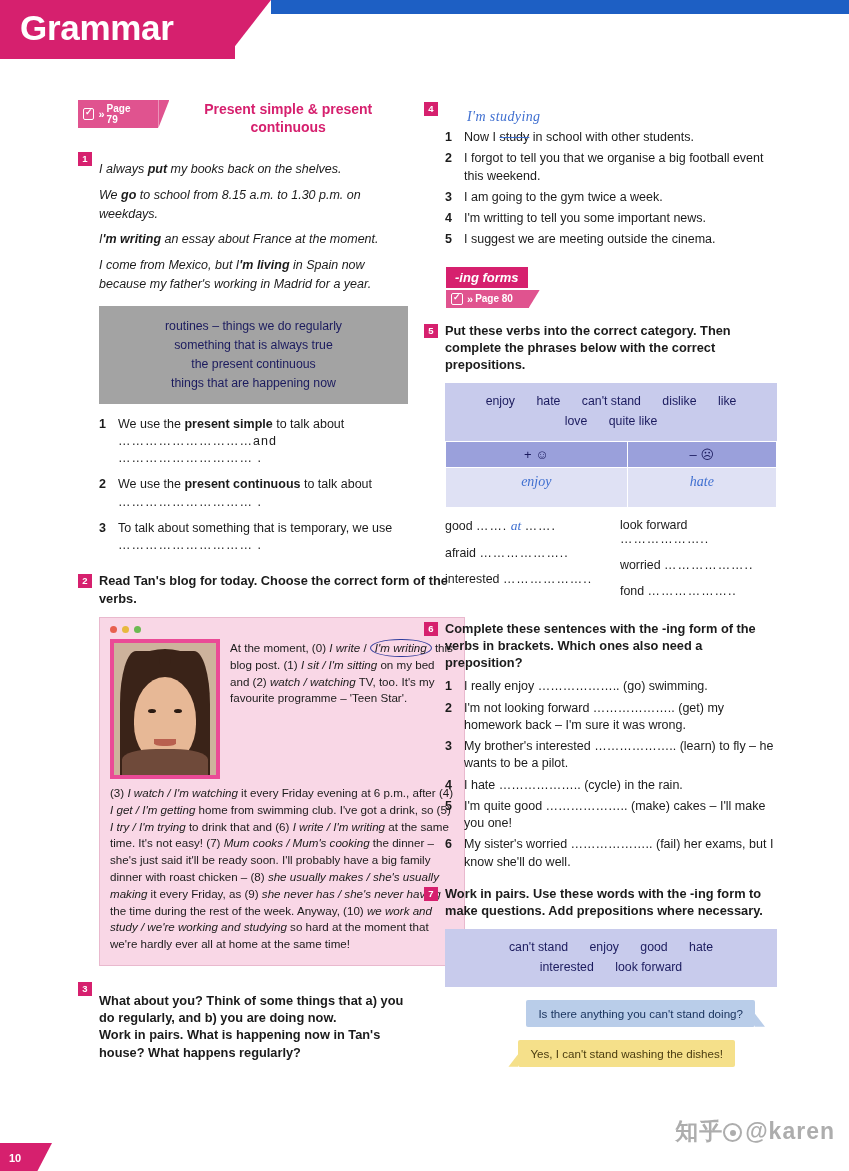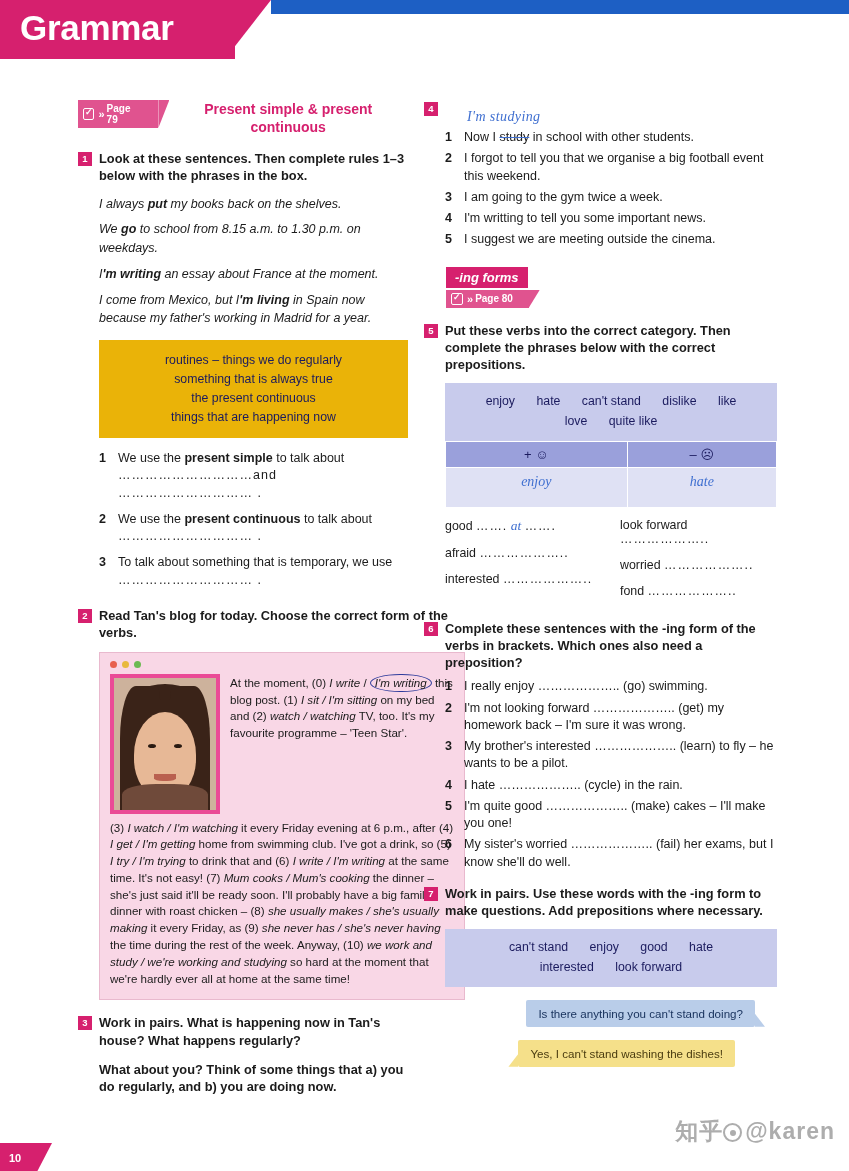--- a/index.html
+++ b/index.html
@@ -78,21 +78,21 @@
 
   .heading-pink {
     color:#d6206e; font-weight:bold; font-size:14px; text-align:center; line-height:1.25;
   }
 
   .sent-list { margin:0; padding:0; list-style:none; }
   .sent-list li { display:flex; gap:8px; margin-top:4px; line-height:1.38; }
   .sent-list .n { flex:0 0 11px; font-weight:bold; }
 
   .rulebox {
-    background:#eab308; color:#1b1b5e; text-align:center;
+    background:#a3a3a3; color:#1b1b5e; text-align:center;
     padding:11px 10px; line-height:1.55; font-size:12.3px; margin-top:12px;
   }
 
   .dots { letter-spacing:1px; }
 
   
   .blog {
     margin-top:10px; background:#f9d7e6; border:1px solid #e9b9ce; width:366px;
     padding:8px 10px 12px 10px; position:relative;
   }
@@ -218,21 +218,20 @@
         <span class="chev">»</span>
         <span>Page 79</span>
       </span>
     </span>
     <div class="heading-pink" style="flex:1 1 auto; margin-top:1px;">Present simple &amp; present continuous</div>
   </div>
 
   <div class="ex">
     <div class="ex-num">1</div>
     <div class="ex-body">
-      <div class="ex-title">Look at these sentences. Then complete rules 1–3 below with the phrases in the box.</div>
 
       <div class="ital" style="margin-top:10px; line-height:1.5;">
         I always <span class="b">put</span> my books back on the shelves.
       </div>
       <div class="ital" style="margin-top:7px; line-height:1.5;">
         We <span class="b">go</span> to school from 8.15 a.m. to 1.30 p.m. on weekdays.
       </div>
       <div class="ital" style="margin-top:7px; line-height:1.5;">
         I<span class="b">'m writing</span> an essay about France at the moment.
       </div>
@@ -301,22 +300,22 @@
         <div class="blog-bottom">
           (3) <span class="ital">I watch / I'm watching</span> it every Friday evening at 6 p.m., after (4) <span class="ital">I get / I'm getting</span> home from swimming club. I've got a drink, so (5) <span class="ital">I try / I'm trying</span> to drink that and (6) <span class="ital">I write / I'm writing</span> at the same time. It's not easy! (7) <span class="ital">Mum cooks / Mum's cooking</span> the dinner – she's just said it'll be ready soon. I'll probably have a big family dinner with roast chicken – (8) <span class="ital">she usually makes / she's usually making</span> it every Friday, as (9) <span class="ital">she never has / she's never having</span> the time during the rest of the week. Anyway, (10) <span class="ital">we work and study / we're working and studying</span> so hard at the moment that we're hardly ever all at home at the same time!
         </div>
       </div>
     </div>
   </div>
 
   <div class="ex" style="margin-top:14px;">
     <div class="ex-num">3</div>
     <div class="ex-body">
+      <div class="ex-title" style="margin-top:12px;">What about you? Think of some things that a) you do regularly, and b) you are doing now.</div>
       <div class="ex-title">Work in pairs. What is happening now in Tan's house? What happens regularly?</div>
-      <div class="ex-title" style="margin-top:12px;">What about you? Think of some things that a) you do regularly, and b) you are doing now.</div>
     </div>
   </div>
 </div>
 
 <div class="col col-right">
 
   <div class="ex" style="margin-top:0;">
     <div class="ex-num">4</div>
     <div class="ex-body">
 

